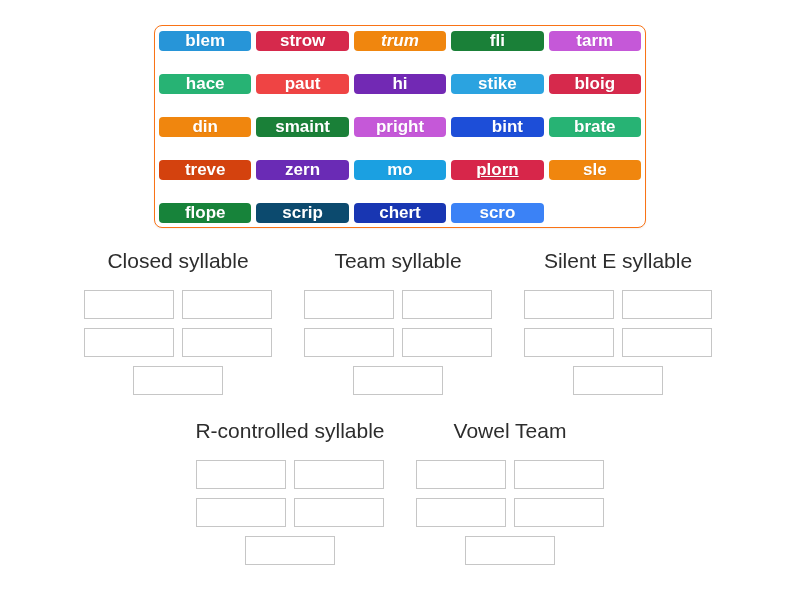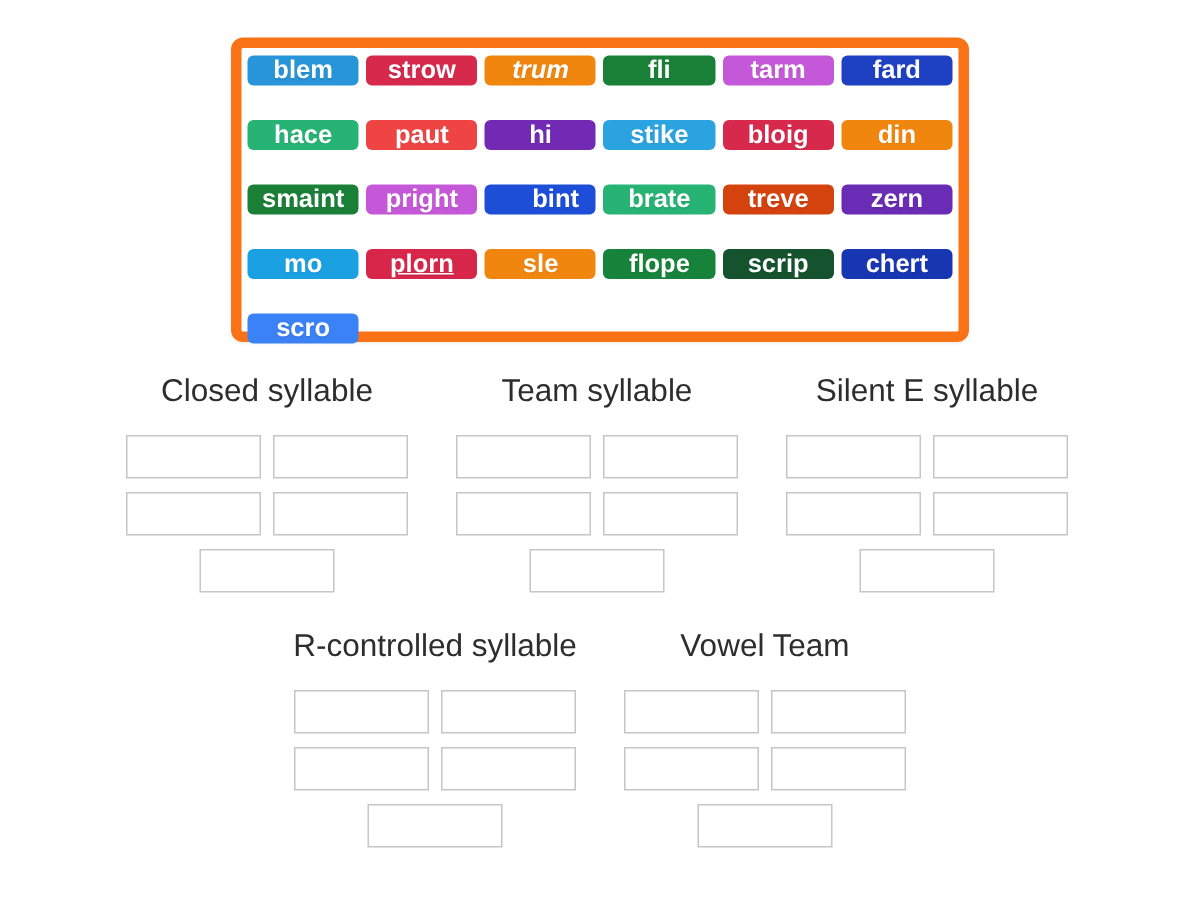--- a/index.html
+++ b/index.html
@@ -5,26 +5,26 @@
   * { margin: 0; padding: 0; box-sizing: border-box; }
   html, body { width: 800px; height: 600px; background: #ffffff; overflow: hidden; }
   body { font-family: "Liberation Sans", sans-serif; position: relative; }
 
   
   .word-bank {
     position: absolute;
     left: 154px; top: 25px;
     width: 492px; height: 203px;
     background: #ffffff;
-    border: 7px solid #f97316;
+    border: 1px solid #f97316;
     border-radius: 8px;
     box-shadow: 0 1px 2px rgba(0,0,0,0.06);
     padding: 5px 4px;
     display: grid;
-    grid-template-columns: repeat(6, 1fr);
+    grid-template-columns: repeat(5, 1fr);
     grid-template-rows: repeat(5, 1fr);
     gap: 23px 5px;
   }
   .tile {
     border-radius: 4px;
     color: #ffffff;
     font-size: 17px;
     font-weight: bold;
     display: flex;
     align-items: center;
@@ -67,38 +67,37 @@
 </style>
 </head>
 <body>
 
 <div class="word-bank">
   <div class="tile" style="background-color: rgb(39, 149, 216);">blem</div>
   <div class="tile" style="background-color: rgb(214, 41, 76);">strow</div>
   <div class="tile" style="background-color: rgb(240, 134, 14); font-style: italic;">trum</div>
   <div class="tile" style="background-color: rgb(26, 128, 56);">fli</div>
   <div class="tile" style="background-color: rgb(197, 88, 216);">tarm</div>
-  <div class="tile" style="background-color: rgb(30, 65, 196);">fard</div>
   <div class="tile" style="background-color: rgb(39, 179, 116);">hace</div>
   <div class="tile" style="background-color: #ef4444;">paut</div>
   <div class="tile" style="background-color: rgb(114, 41, 180);">hi</div>
   <div class="tile" style="background-color: rgb(43, 163, 224);">stike</div>
   <div class="tile" style="background-color: rgb(214, 41, 76);">bloig</div>
   <div class="tile" style="background-color: rgb(240, 134, 14);">din</div>
   <div class="tile" style="background-color: rgb(26, 128, 56);">smaint</div>
   <div class="tile" style="background-color: rgb(197, 88, 216);">pright</div>
   <div class="tile" style="background-color: #1d4ed8; padding-left: 20px;">bint</div>
   <div class="tile" style="background-color: rgb(39, 179, 116);">brate</div>
   <div class="tile" style="background-color: rgb(212, 66, 14);">treve</div>
   <div class="tile" style="background-color: rgb(106, 43, 181);">zern</div>
   <div class="tile" style="background-color: rgb(27, 160, 225);">mo</div>
   <div class="tile" style="background-color: rgb(215, 38, 74); text-decoration: underline;">plorn</div>
   <div class="tile" style="background-color: rgb(240, 134, 14);">sle</div>
   <div class="tile" style="background-color: rgb(23, 131, 58);">flope</div>
-  <div class="tile" style="background-color: #14532d;">scrip</div>
+  <div class="tile" style="background-color: #0c4a6e;">scrip</div>
   <div class="tile" style="background-color: rgb(24, 54, 178);">chert</div>
   <div class="tile" style="background-color: #3b82f6;">scro</div>
 </div>
 
 <div class="group g1">
   <div class="group-title">Closed syllable</div>
   <div class="slot-row">
     <div class="slot"></div>
     <div class="slot"></div>
   </div>

